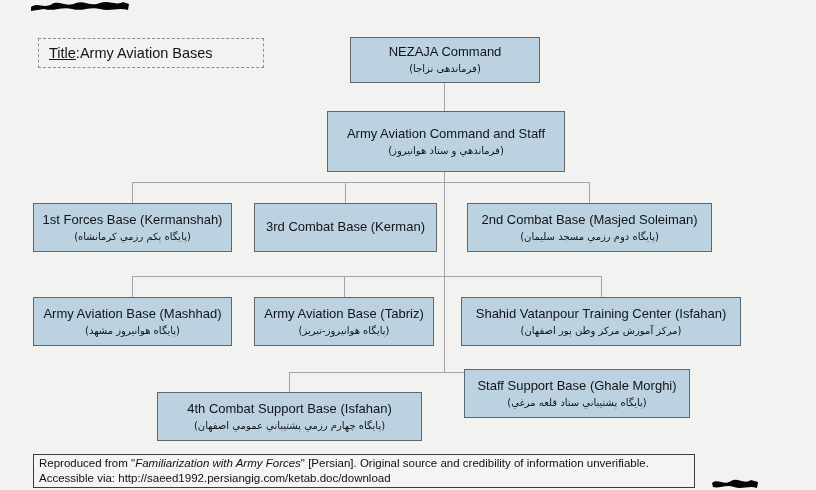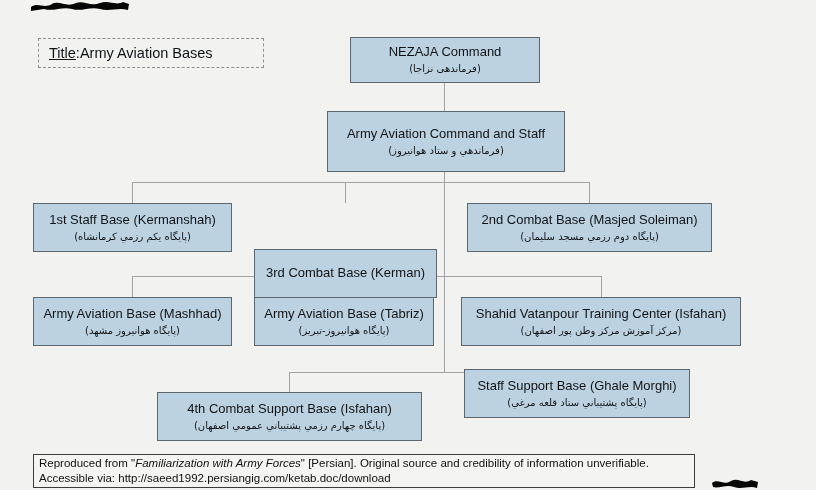--- a/index.html
+++ b/index.html
@@ -27,21 +27,21 @@
   .node .fa {
     font-size: 10px; color: #101417;
     direction: rtl; unicode-bidi: isolate;
     font-family: "DejaVu Sans", sans-serif;
     white-space: nowrap;
   }
 
   #node-nezaja            { left: 350px; top: 37px;  width: 190px; height: 46px; }
   #node-aviation-command  { left: 327px; top: 111px; width: 238px; height: 61px; }
   #node-combat1           { left: 33px;  top: 203px; width: 199px; height: 49px; }
-  #node-combat3           { left: 254px; top: 203px; width: 183px; height: 49px; margin-top: 46px; }
+  #node-combat3           { left: 254px; top: 203px; width: 183px; height: 49px; }
   #node-combat2           { left: 467px; top: 203px; width: 245px; height: 49px; }
   #node-mashhad           { left: 33px;  top: 297px; width: 199px; height: 49px; }
   #node-tabriz            { left: 254px; top: 297px; width: 180px; height: 49px; }
   #node-training          { left: 461px; top: 297px; width: 280px; height: 49px; }
   #node-support4          { left: 157px; top: 392px; width: 265px; height: 49px; }
   #node-staff-support     { left: 464px; top: 369px; width: 226px; height: 49px; }
 
   
   .hline, .vline { position: absolute; background: #a3a3a3; }
   .hline { height: 1px; }
@@ -114,21 +114,21 @@
     <span class="en">NEZAJA Command</span>
     <span class="fa">(فرماندهی نزاجا)</span>
   </div>
 
   <div class="node" id="node-aviation-command">
     <span class="en">Army Aviation Command and Staff</span>
     <span class="fa">(فرماندهي و ستاد هوانيروز)</span>
   </div>
 
   <div class="node" id="node-combat1">
-    <span class="en">1st Staff Base (Kermanshah)</span>
+    <span class="en">1st Forces Base (Kermanshah)</span>
     <span class="fa">(پایگاه یکم رزمي کرمانشاه)</span>
   </div>
 
   <div class="node" id="node-combat3">
     <span class="en">3rd Combat Base (Kerman)</span>
   </div>
 
   <div class="node" id="node-combat2">
     <span class="en">2nd Combat Base (Masjed Soleiman)</span>
     <span class="fa">(پایگاه دوم رزمي مسجد سلیمان)</span>

